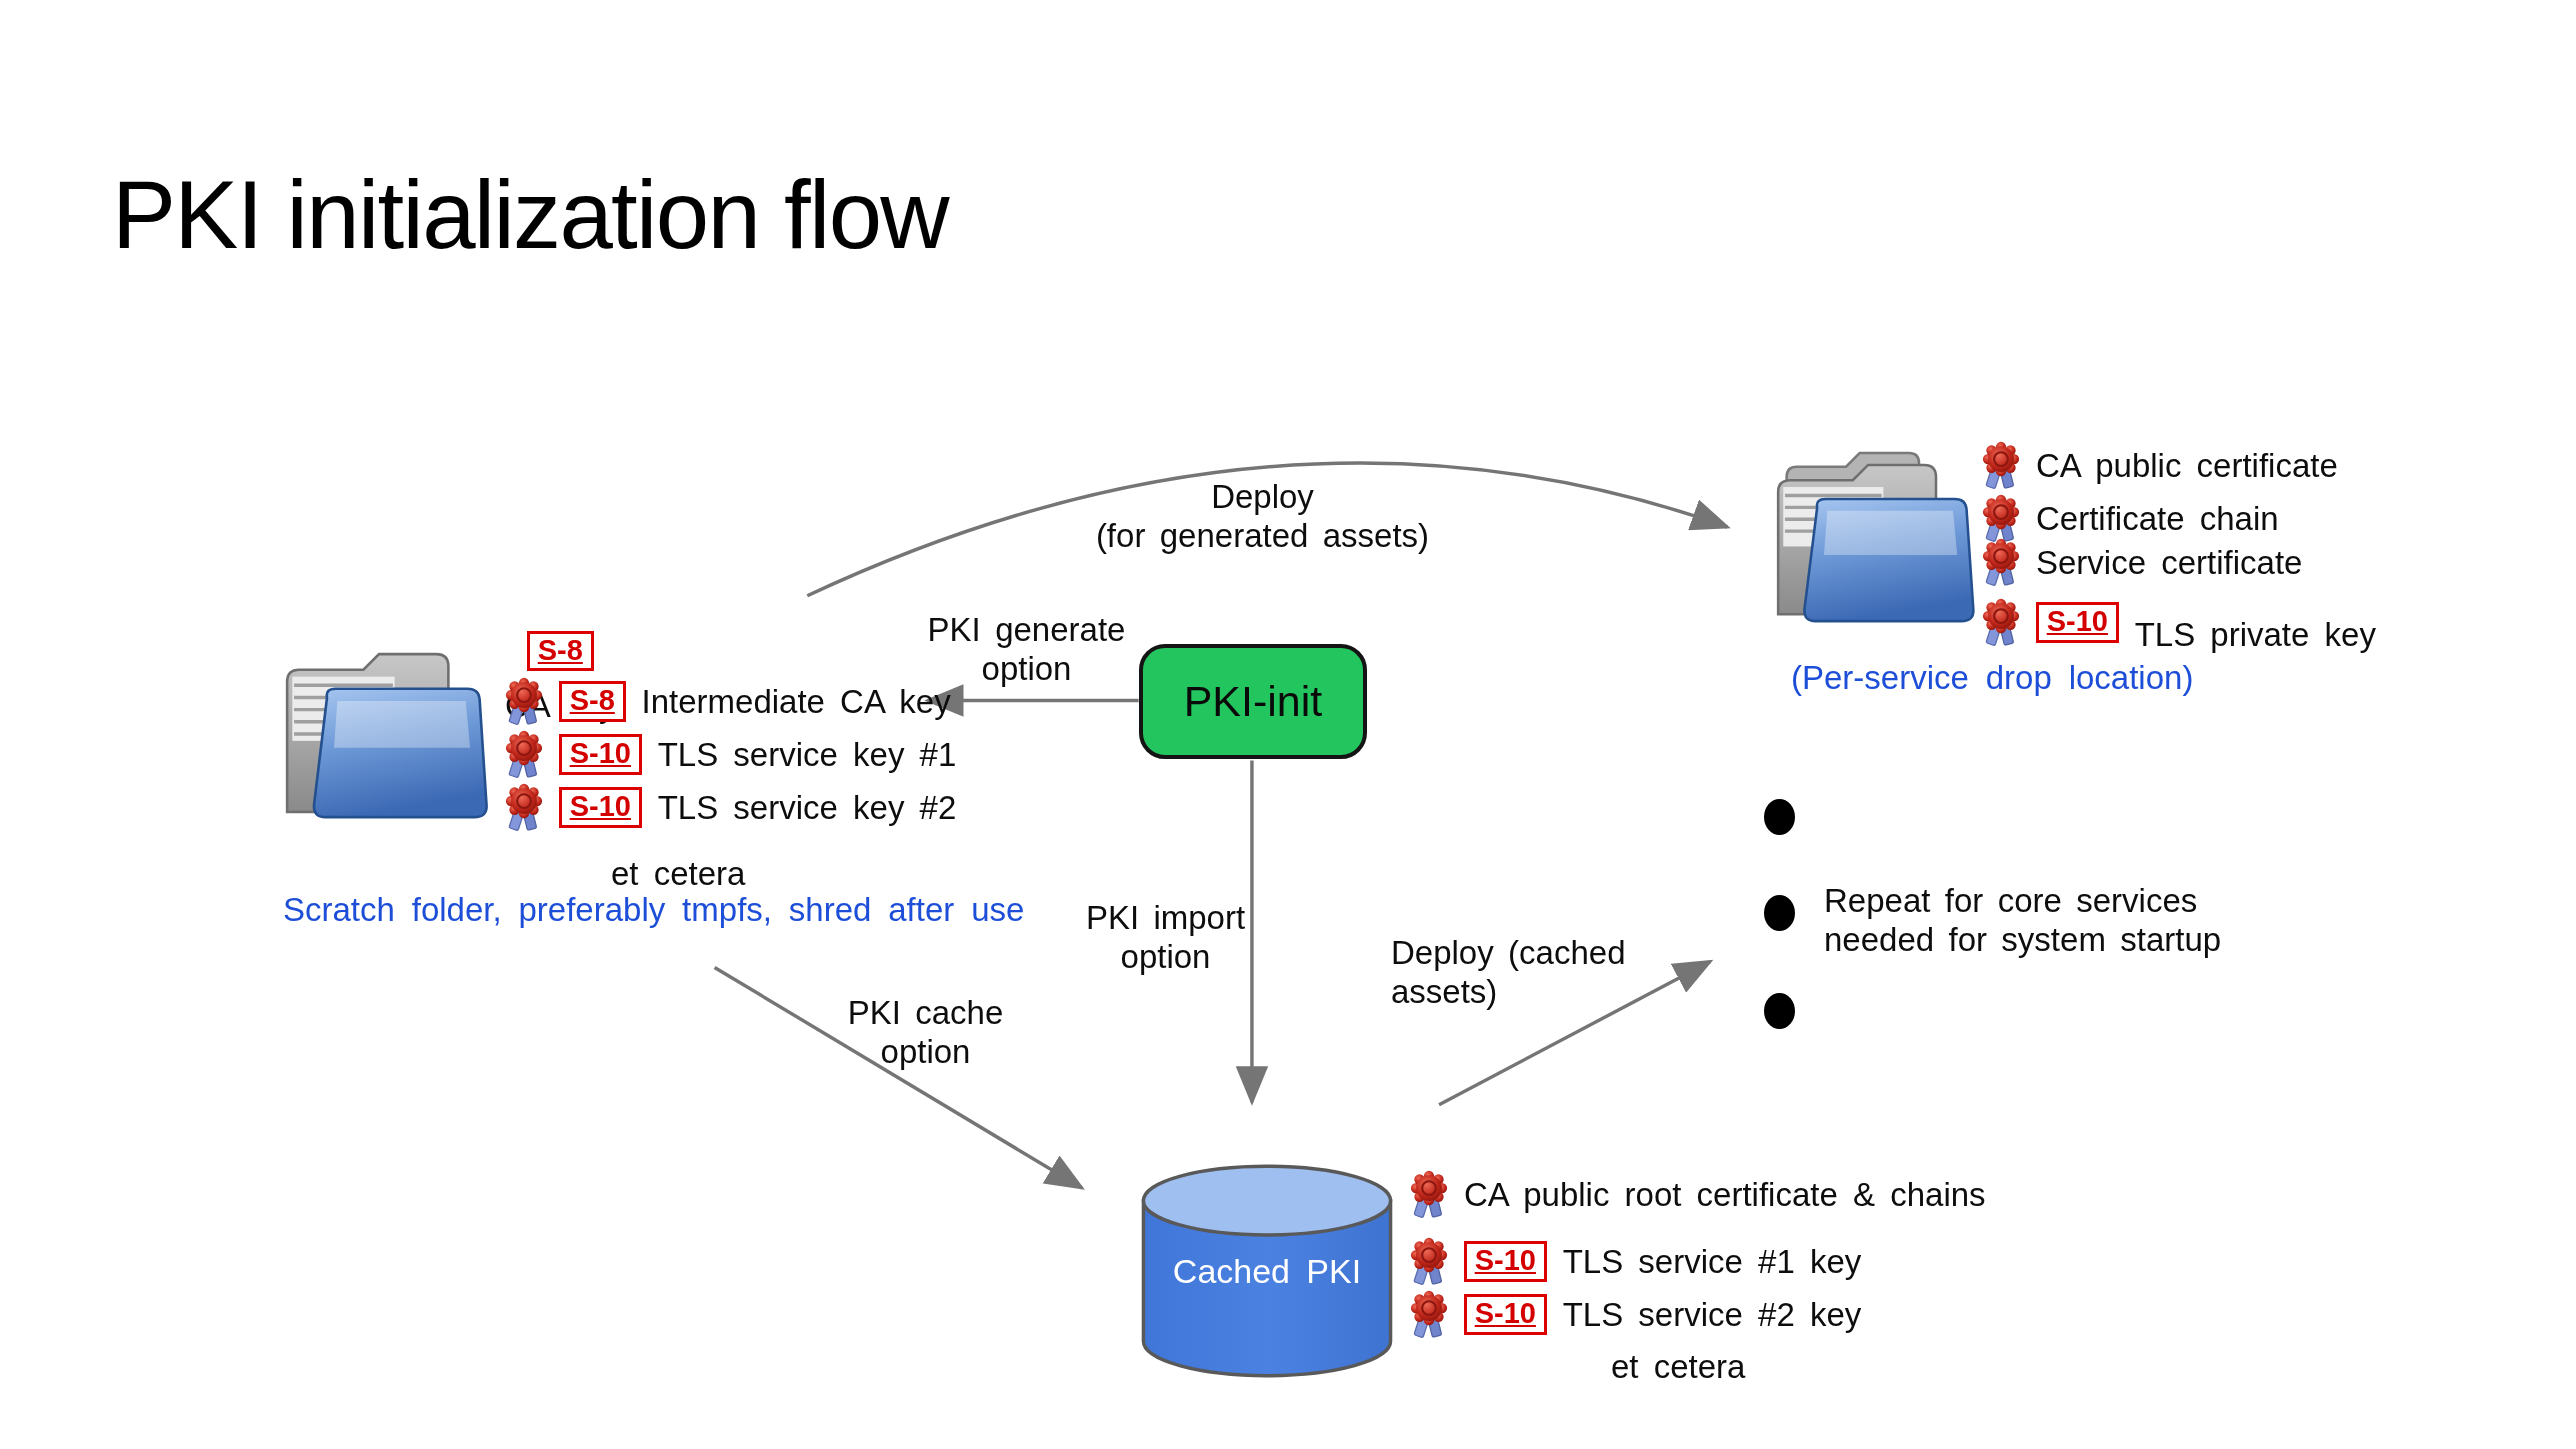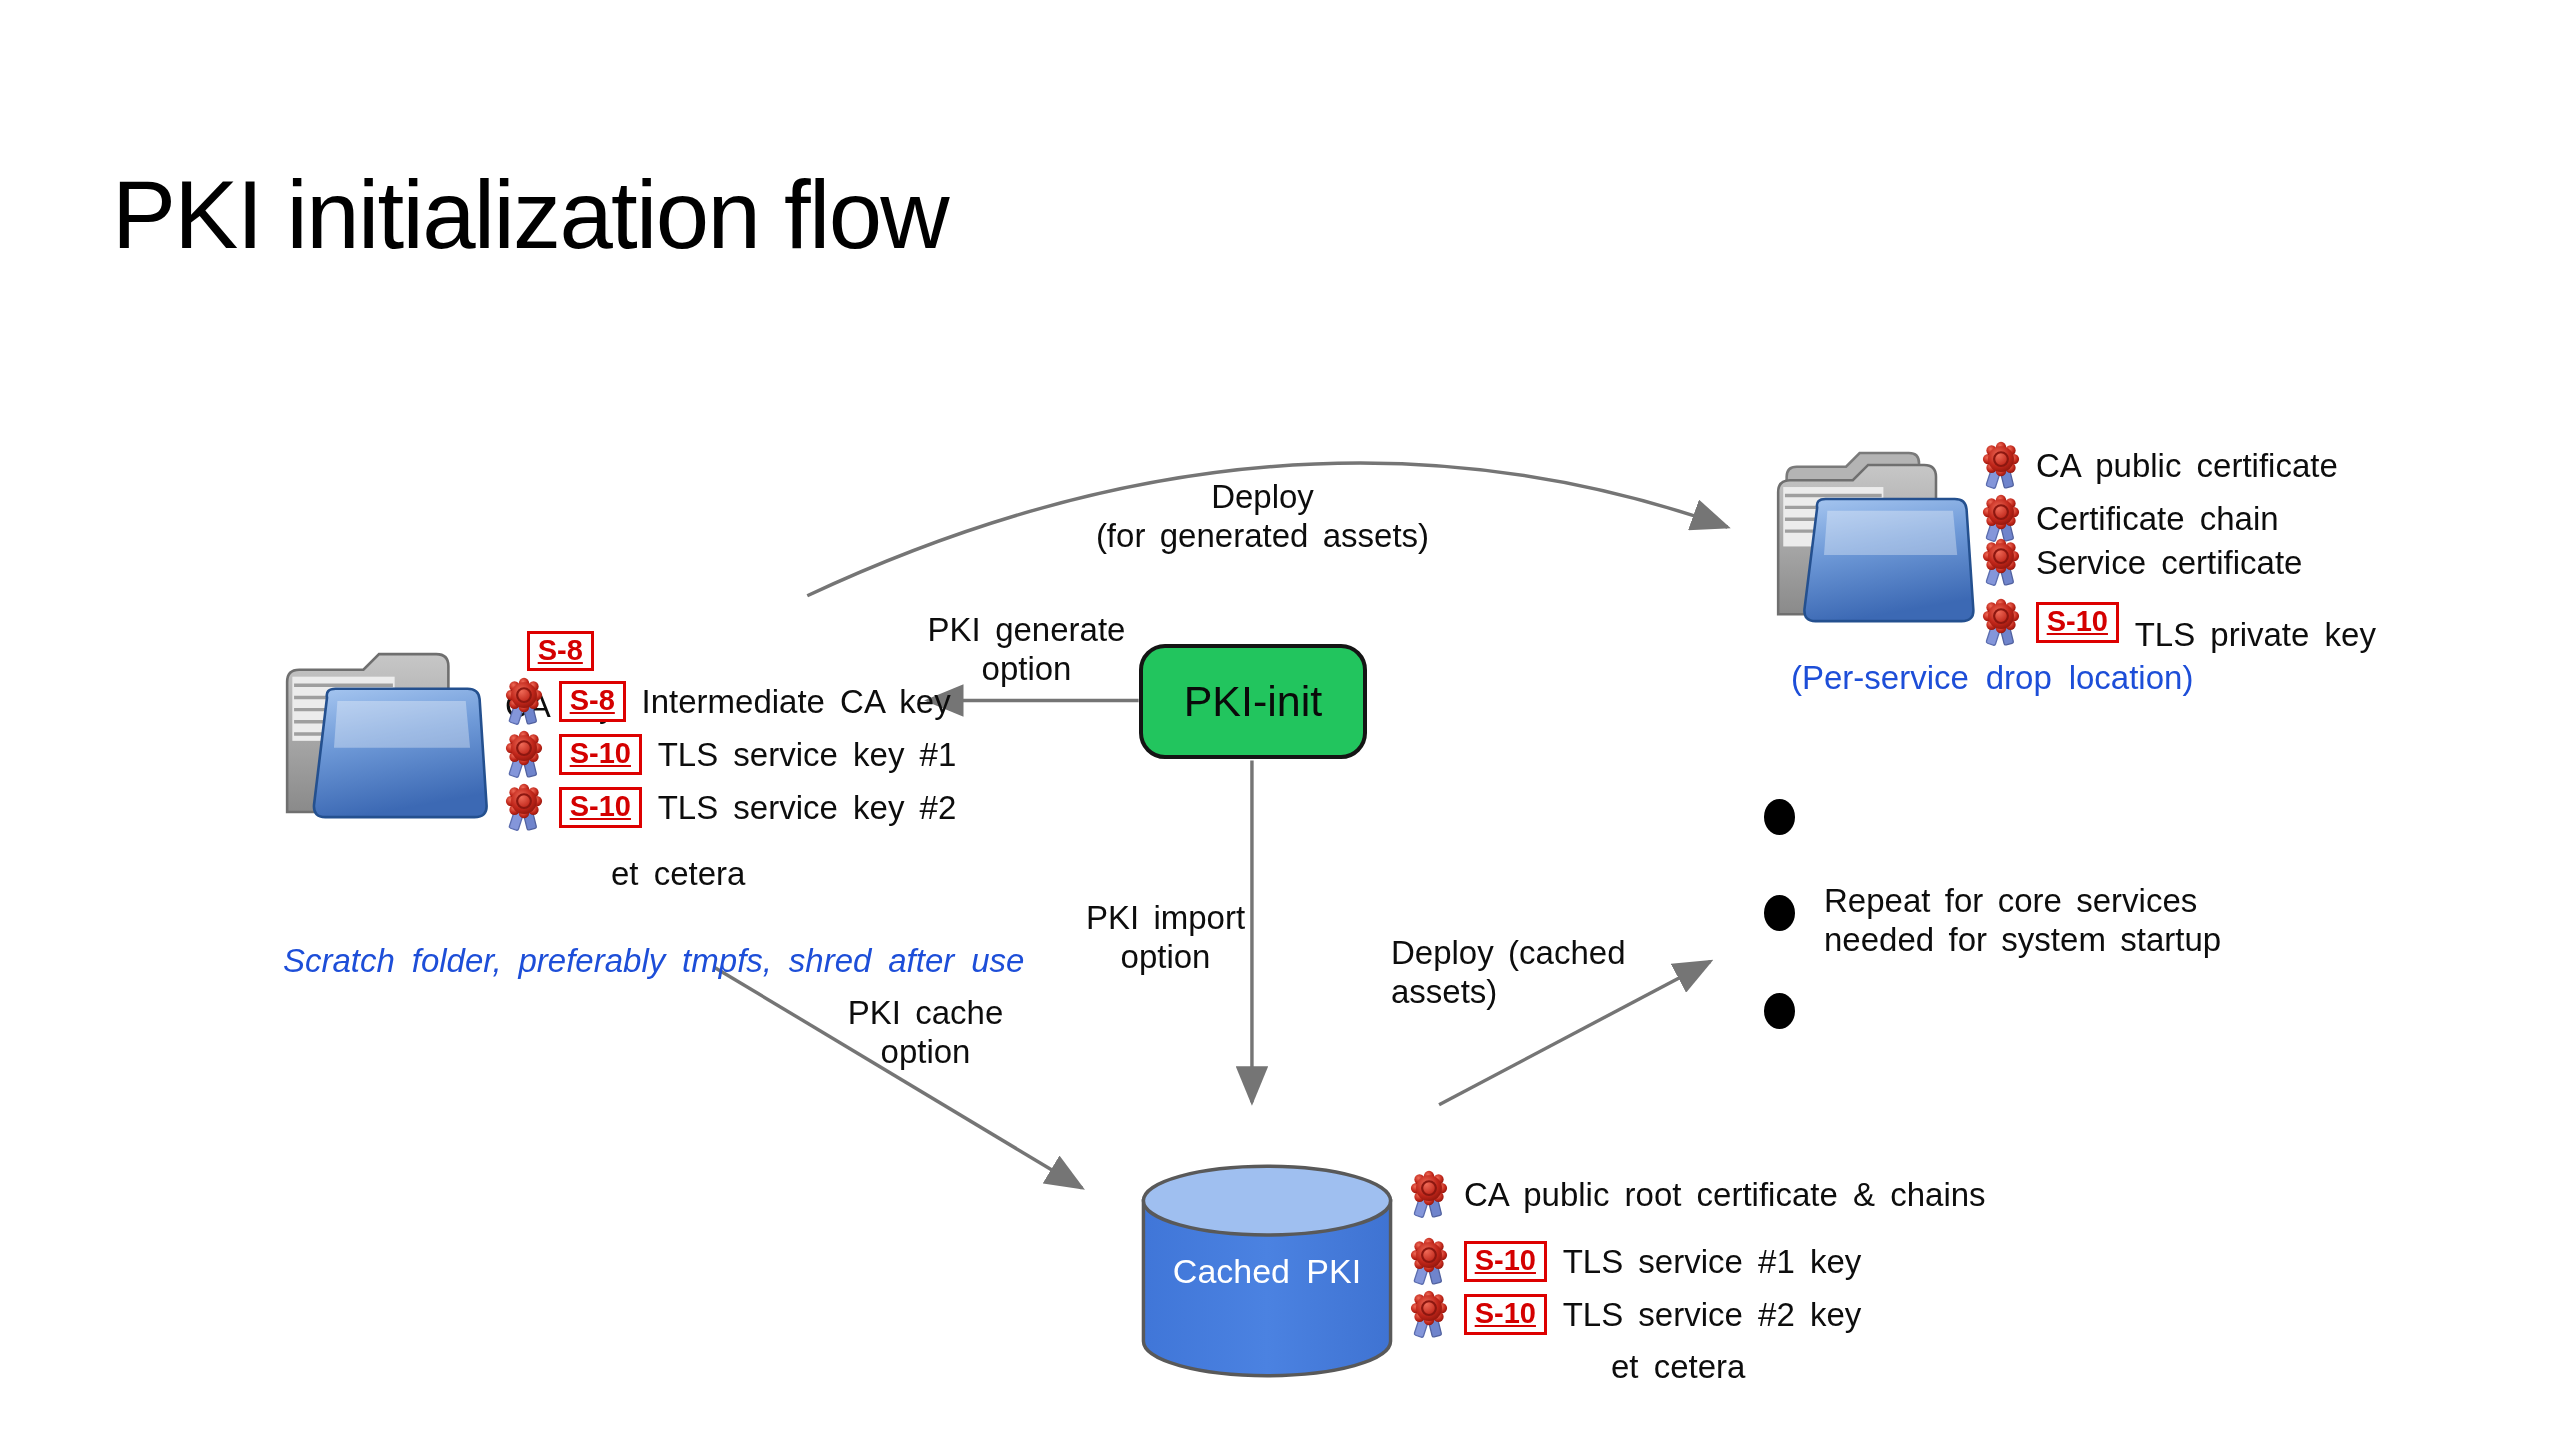--- a/index.html
+++ b/index.html
@@ -157,21 +157,21 @@
           <circle cx="11" cy="11" r="6"></circle>
           <circle cx="22" cy="21" r="15"></circle>
         </g>
       <circle cx="22" cy="21" r="8" fill="none" stroke="#8c1710" stroke-width="2.5"></circle>
     </svg>
     <span class="badge">S-10</span>
     <span class="lbl">TLS service key #2</span>
   </div>
 
   <div class="abs lbl" style="left:611px;top:855px;">et cetera</div>
-  <div class="abs caption" style="left:283px;top:942px;font-style:italic;">Scratch folder, preferably tmpfs, shred after use</div>
+  <div class="abs caption" style="left:283px;top:891px;">Scratch folder, preferably tmpfs, shred after use</div>
 
   <div id="pki-init-box" class="abs">
     <span class="box-label">PKI-init</span>
   </div>
 
   <div class="abs edge-label" style="left:855px;top:610px;width:343px;">
     <div>PKI generate</div>
     <div>option</div>
   </div>
 

